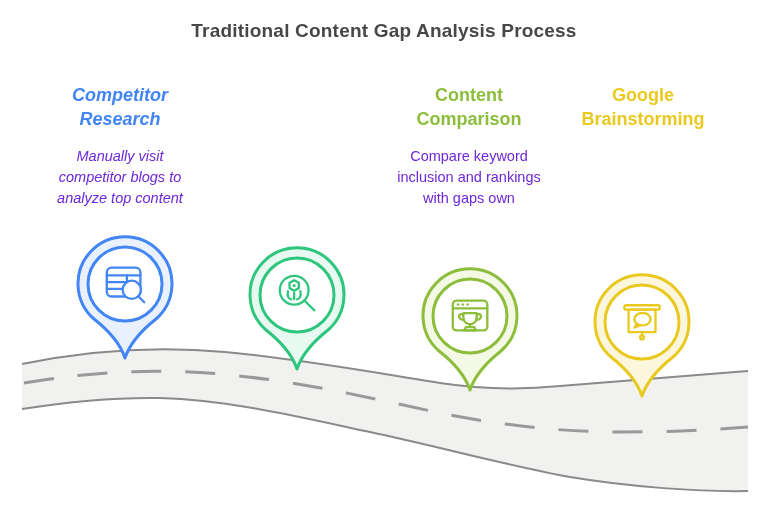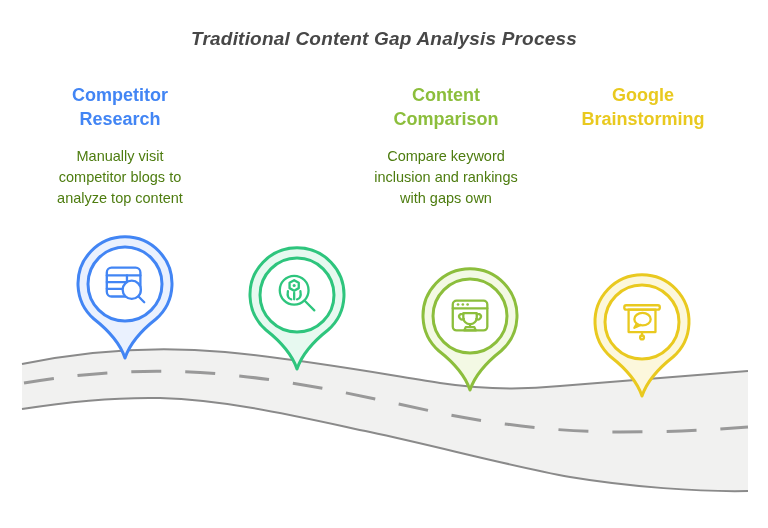--- a/index.html
+++ b/index.html
@@ -3,37 +3,36 @@
 <meta charset="utf-8">
 <style>
   html,body{margin:0;padding:0;}
   body{
     width:768px;height:528px;position:relative;overflow:hidden;
     background:#ffffff;
     font-family:"Liberation Sans","DejaVu Sans",sans-serif;
   }
   .stage{position:absolute;inset:0;width:768px;height:528px;}
   .title{
-    position:absolute;top:28px;left:0;width:768px;
+    position:absolute;top:20px;left:0;width:768px;
     text-align:center;font-size:19px;font-weight:bold;color:#474747;
     letter-spacing:.2px;
-    font-style:italic;
   }
   .col{
     position:absolute;top:84px;width:154px;text-align:center;
   }
   .col .heading{
     font-size:18px;font-weight:bold;line-height:1.32;color:var(--accent);
   }
   .col .desc{
-    margin-top:14px;font-size:14.5px;line-height:1.45;color:#4d7c0f;
+    margin-top:14px;font-size:14.5px;line-height:1.45;color:#6d28d9;
   }
-  .col0{left:43px;}
+  .col0{left:43px;font-style:italic;}
   .col1{left:218px;}
-  .col2{left:369px;}
+  .col2{left:392px;}
   .col3{left:566px;}
   .road-svg{position:absolute;left:0;top:0;}
   .pin{position:absolute;width:104px;height:130px;}
   .pin0{left:73px;top:234px;}
   .pin1{left:245px;top:245px;}
   .pin2{left:418px;top:266px;}
   .pin3{left:590px;top:272px;}
   .balloon{fill:var(--tint);stroke:var(--accent);stroke-width:3;stroke-linejoin:round;}
   .innerc{fill:#ffffff;stroke:var(--accent);stroke-width:3;}
   .ic{stroke:var(--accent);fill:none;stroke-width:2.4;stroke-linecap:round;stroke-linejoin:round;}

